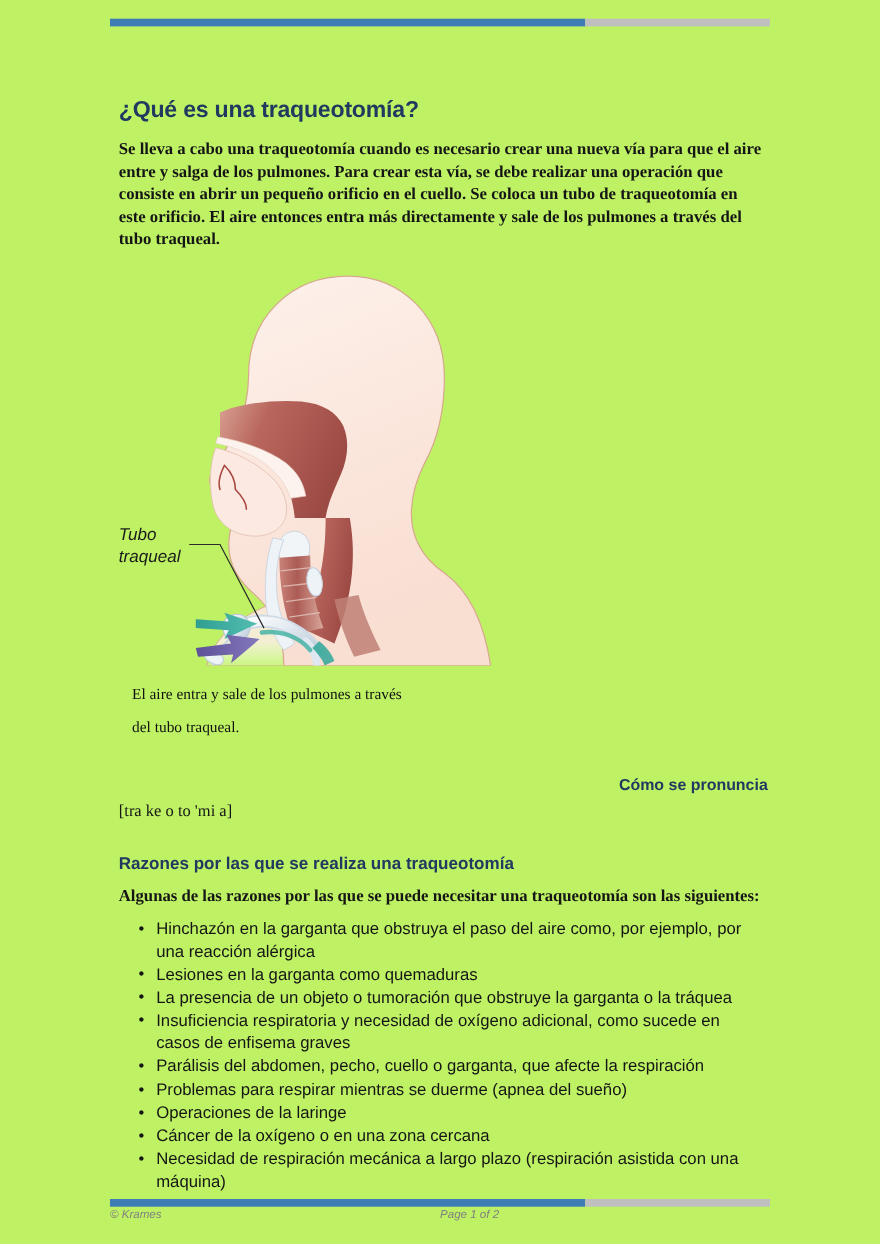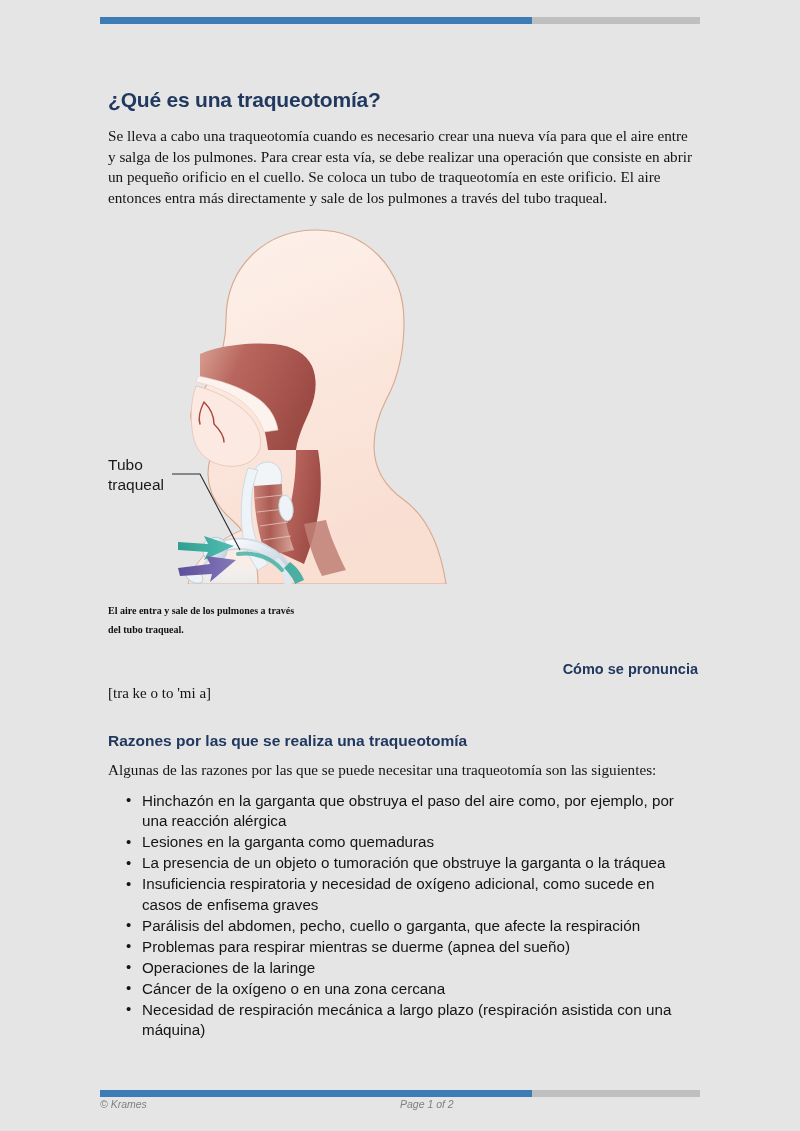--- a/index.html
+++ b/index.html
@@ -12,21 +12,21 @@
     height: 1131px;
     position: relative;
     font-family: "Liberation Serif", serif;
     color: #1a1a1a;
     overflow: hidden;
   }
 
   .page {
     position: absolute;
     inset: 0;
-    background: #e5e5e5;
+    background: #bef264;
   }
 
   
   .rule {
     position: absolute;
     left: 100px;
     width: 600px;
     height: 7px;
     display: flex;
   }
@@ -86,28 +86,29 @@
     margin: 0 0 8px 0;
     text-align: right;
   }
 
   p.body-text {
     font-family: "Liberation Serif", serif;
     font-size: 15.2px;
     line-height: 20.5px;
     margin: 0 0 4px 0;
     color: #151515;
+    font-weight: bold;
   }
 
   p.caption {
     font-family: "Liberation Serif", serif;
-    font-weight: bold;
-    font-size: 10px;
+    font-weight: normal;
+    font-size: 14px;
     line-height: 18.5px;
-    margin: 0;
+    margin: 12px;
     color: #111111;
   }
 
   p.pronunciation {
     font-family: "Liberation Serif", serif;
     font-size: 15px;
     margin: 0;
     color: #151515;
   }
 
@@ -133,20 +134,21 @@
   }
   .spacer-md { height: 22px; }
   .spacer-lg { height: 30px; }
 
   
   .illustration {
     width: 340px;
     height: 360px;
     margin: 16px 0 18px 0;
     position: relative;
+    font-style: italic;
   }
   .illustration svg { display: block; }
 </style>
 </head>
 <body>
 
 <div class="page">
 
   <div class="rule" id="header-rule">
     <div class="seg-blue"></div>

